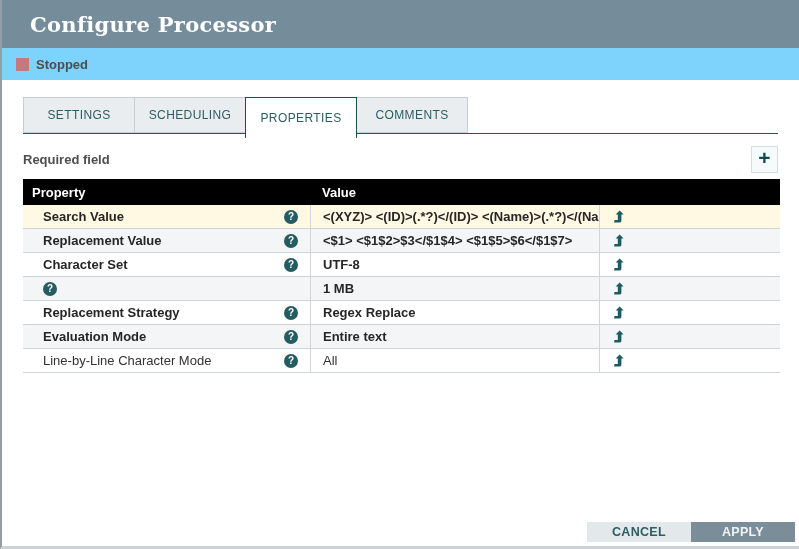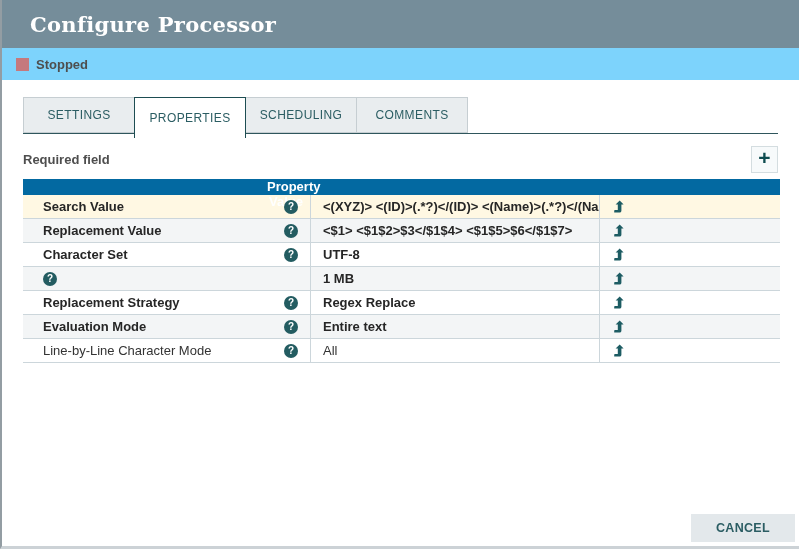--- a/index.html
+++ b/index.html
@@ -31,42 +31,42 @@
 
   
   .toolbar { display:flex; align-items:center; justify-content:space-between; height:40px; margin-top:1px; }
   .required-label { font-size:13px; font-weight:bold; color:#4e4e4e; }
   .add-button { width:27px; height:27px; background:#f7fafb; border:1px solid #d4dde0; color:#0e4c50;
                 font-size:21px; font-weight:bold; line-height:1; display:flex; align-items:center;
                 justify-content:center; cursor:pointer; padding-bottom:3px; }
 
   
   .table { width:757px; }
-  .thead { display:flex; height:16px; background:#0369a1; color:#fff; font-size:13px; font-weight:bold; align-items:center;flex-direction:column; }
+  .thead { display:flex; height:26px; background:#000000; color:#fff; font-size:13px; font-weight:bold; align-items:center; }
   .th-prop { width:287px; padding-left:9px; }
   .th-val  { width:289px; padding-left:12px; }
   .row { display:flex; height:24px; align-items:stretch; border-bottom:1px solid #ccd6db;
          font-size:13px; color:#262626; background:#ffffff; }
   .row:nth-child(even) { background:#f3f5f6; }
   .row.highlight { background:#fff8e3; }
   .cell-prop { width:287px; display:flex; align-items:center; padding-left:20px; padding-right:12px; font-weight:bold; }
   .cell-prop .name { flex:1; white-space:nowrap; overflow:hidden; }
   .help-icon { width:14px; height:14px; border-radius:50%; background:#235c61; color:#ffffff;
                font-size:10px; font-weight:bold; display:flex; align-items:center; justify-content:center;
                flex:0 0 auto; cursor:pointer; }
   .cell-val { width:289px; border-left:1px solid #ccd6db; display:flex; align-items:center;
               padding-left:12px; font-weight:bold; white-space:nowrap; overflow:hidden; }
   .cell-action { flex:1; border-left:1px solid #ccd6db; display:flex; align-items:center; padding-left:13px; }
   .row.optional .cell-prop, .row.optional .cell-val { font-weight:normal; color:#333333; }
   .jump { display:flex; align-items:center; cursor:pointer; }
   .jump svg { fill:#1d5c63; }
 
   
   .footer { position:absolute; right:4px; bottom:4px; display:flex; }
-  .btn { height:28px; min-width:104px; padding:0 11px; border:none; display:flex; align-items:center;
+  .btn { height:20px; min-width:104px; padding:0 11px; border:none; display:flex; align-items:center;
          justify-content:center; font-size:12.5px; font-weight:bold; letter-spacing:.3px;
          font-family:"Liberation Sans", sans-serif; cursor:pointer; }
   .btn-cancel { background:#e3e8eb; color:#2b5d63; }
   .btn-apply  { background:#7a8d98; color:#f0f3f4; }
 </style>
 </head>
 <body>
 
 <div class="dialog">
 
@@ -76,22 +76,22 @@
 
   <div class="statusbar">
     <span class="stop-square"></span>
     <span class="status-label">Stopped</span>
   </div>
 
   <div class="content">
 
     <div class="tabs">
       <div class="tab">SETTINGS</div>
+      <div class="tab">SCHEDULING</div>
       <div class="tab active">PROPERTIES</div>
-      <div class="tab">SCHEDULING</div>
       <div class="tab">COMMENTS</div>
     </div>
 
     <div class="toolbar">
       <span class="required-label">Required field</span>
       <button class="add-button">
         <span>+</span>
       </button>
     </div>
 
@@ -198,15 +198,16 @@
       </span>
     </div>
   </div>
         </div>
     </div>
 
   </div>
 
   <div class="footer">
     <button class="btn btn-cancel">CANCEL</button>
+    <button class="btn btn-apply">APPLY</button>
   </div>
 
 </div>
 
 </body></html>

